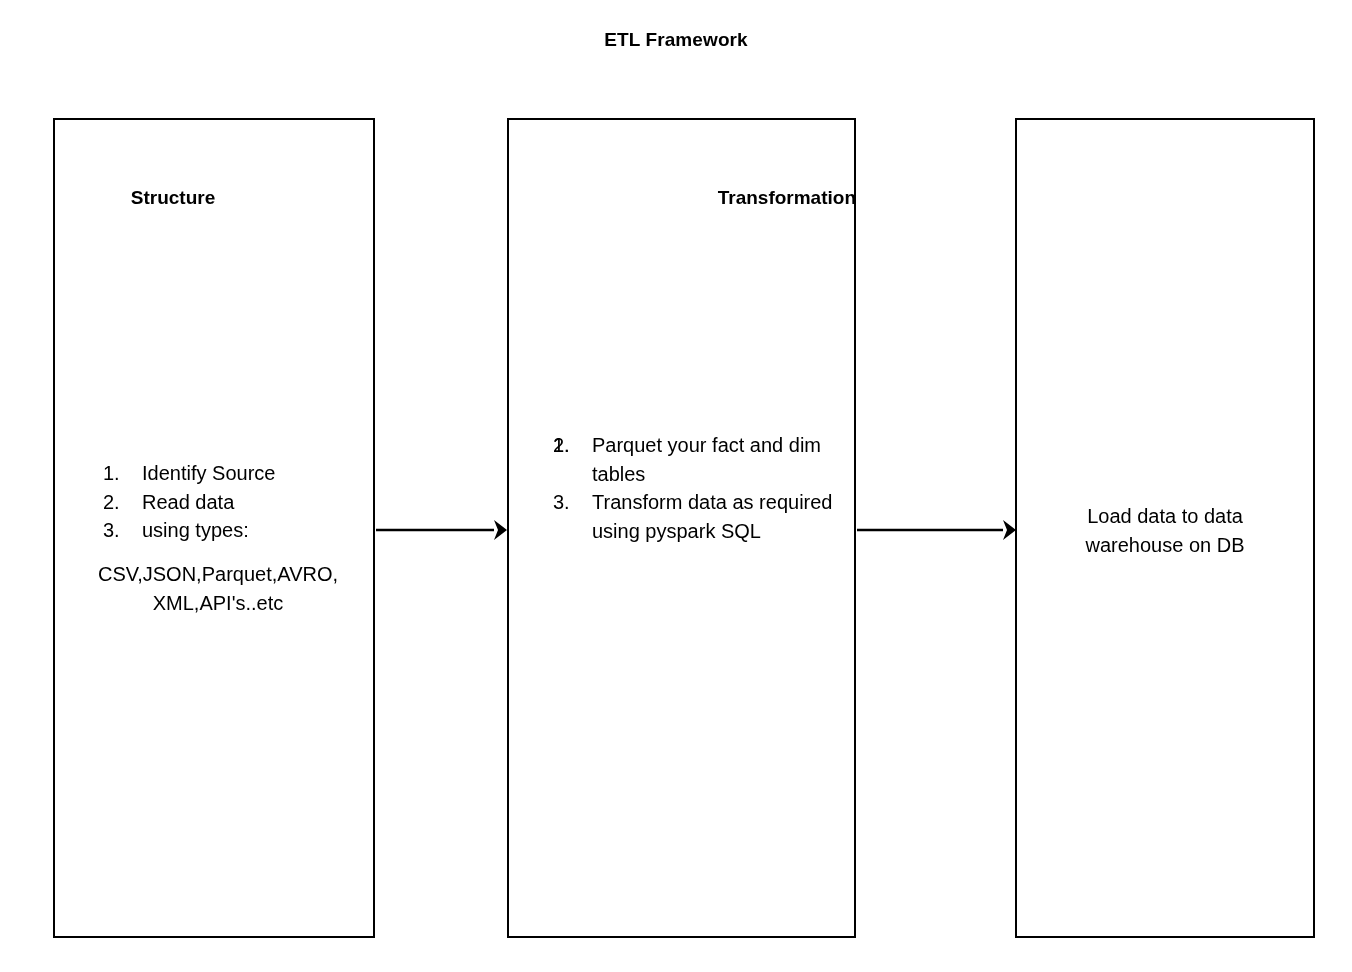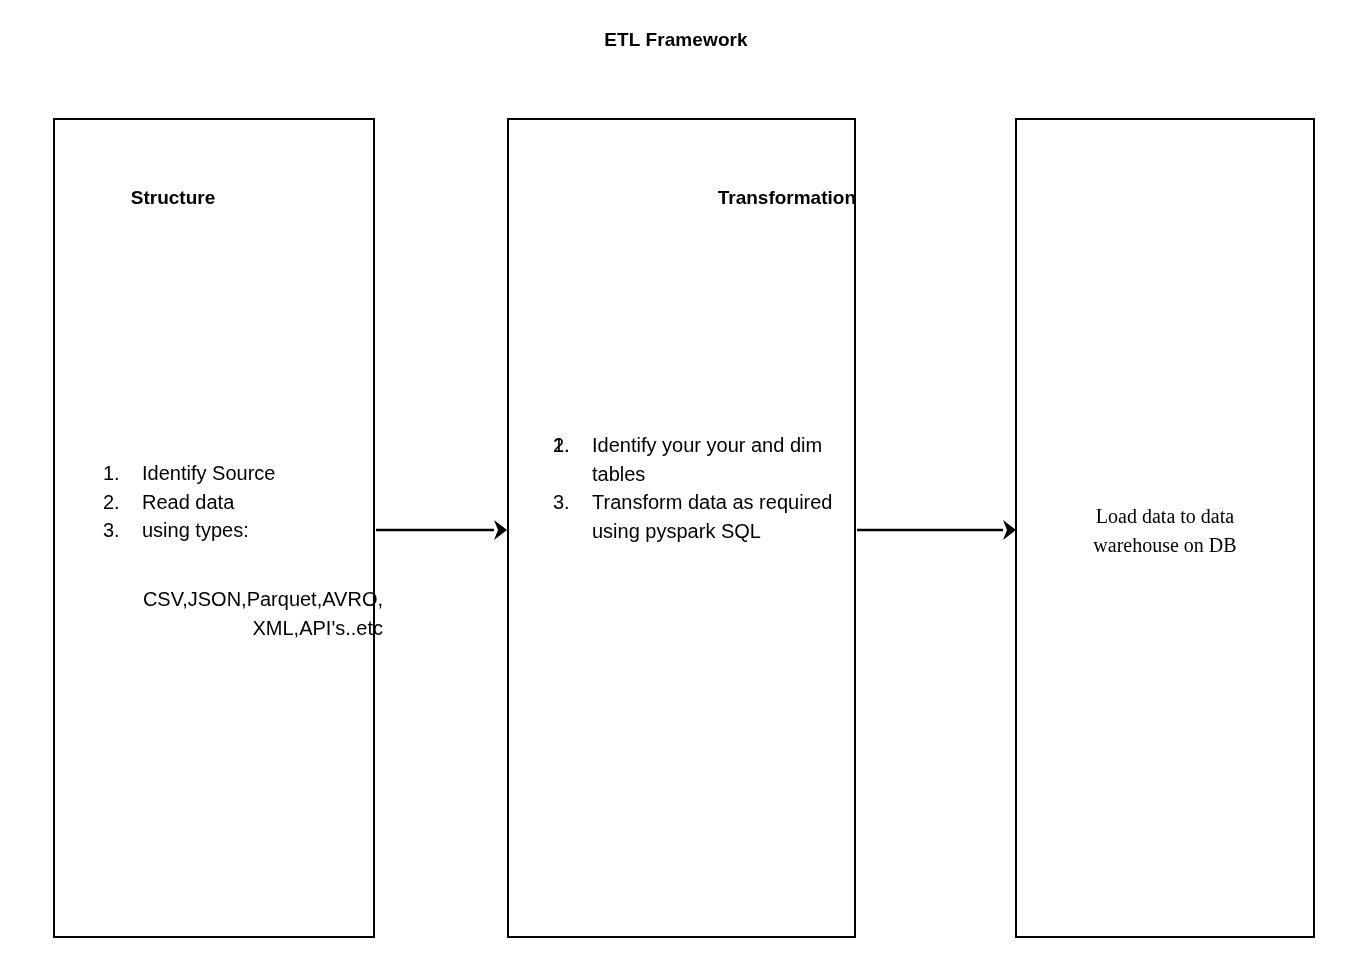--- a/index.html
+++ b/index.html
@@ -79,32 +79,31 @@
   }
   #list-extraction     { left: 103px; top: 459px; width: 265px; }
   #list-transformation { left: 553px; top: 431px; width: 300px; }
 
   .note-text {
     position: absolute;
     font-size: 20px;
     line-height: 28.5px;
     white-space: pre-line;
   }
-  #note-extraction { left: 53px; top: 585px; width: 330px; text-align: right; }
+  #note-extraction { left: 53px; top: 560px; width: 330px; text-align: center; }
 
   #text-load {
     position: absolute;
     left: 1015px;
     top: 502px;
     width: 300px;
     font-size: 20px;
     line-height: 28.5px;
     text-align: center;
     white-space: pre-line;
-    font-family: Liberation Serif, serif;
   }
 
   
   .arrow-svg {
     position: absolute;
     overflow: visible;
   }
   #arrow-extraction-to-transformation { left: 376px; top: 510px; }
   #arrow-transformation-to-load       { left: 857px; top: 510px; }
 </style>
@@ -145,21 +144,21 @@
   <div class="stage-box" id="box-transformation"></div>
 
   <div class="stage-heading" id="heading-transformation">Transformation</div>
 
   <ol class="olist" id="list-transformation">
     <li>
       <span class="marker">1.</span>
     </li>
     <li>
       <span class="marker">2.</span>
-      <span>Identify your your and dim tables</span>
+      <span>Parquet your fact and dim tables</span>
     </li>
     <li>
       <span class="marker">3.</span>
       <span>Transform data as required using pyspark SQL</span>
     </li>
   </ol>
 
   <svg class="arrow-svg" id="arrow-transformation-to-load" width="159" height="40" viewBox="0 0 159 40">
     <line x1="0" y1="20" x2="146" y2="20" stroke="#000000" stroke-width="2.5"></line>
     <polygon points="146,10 159,20 146,30 150,20" fill="#000000"></polygon>

